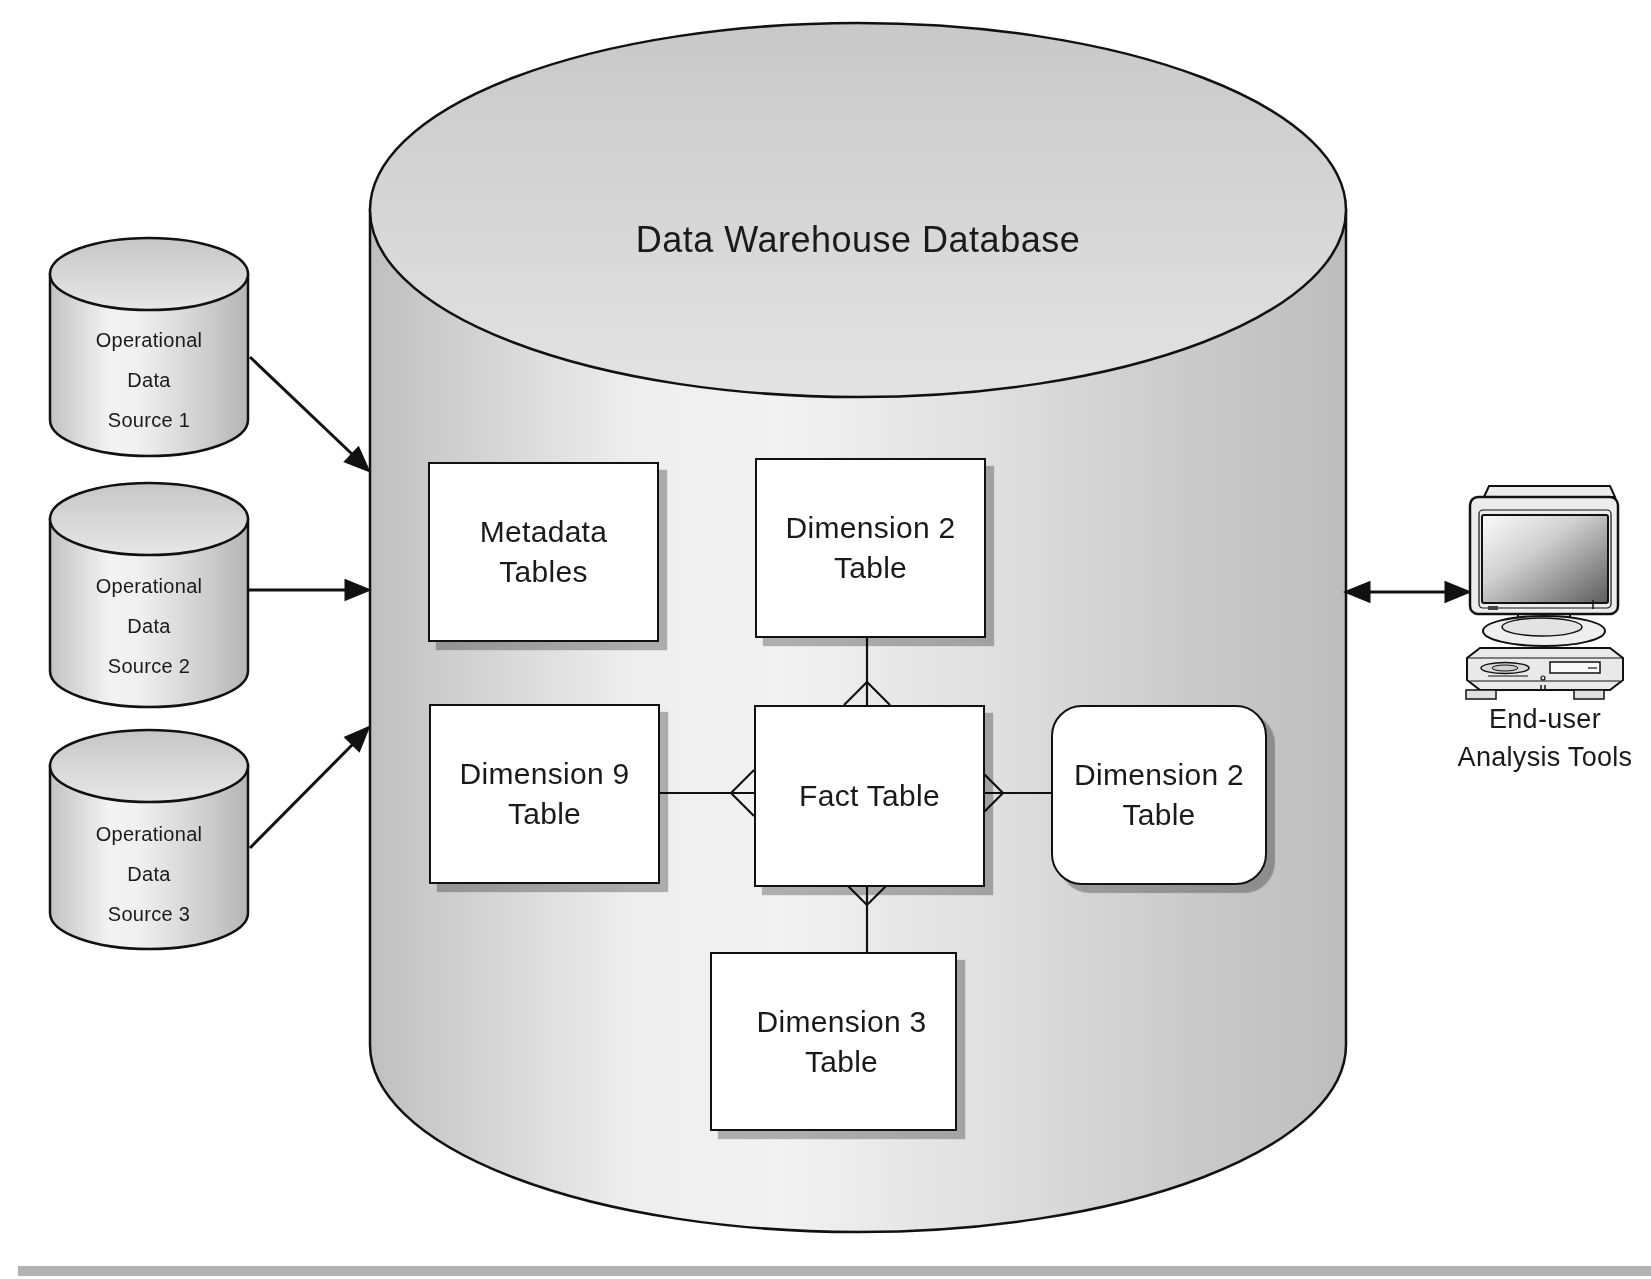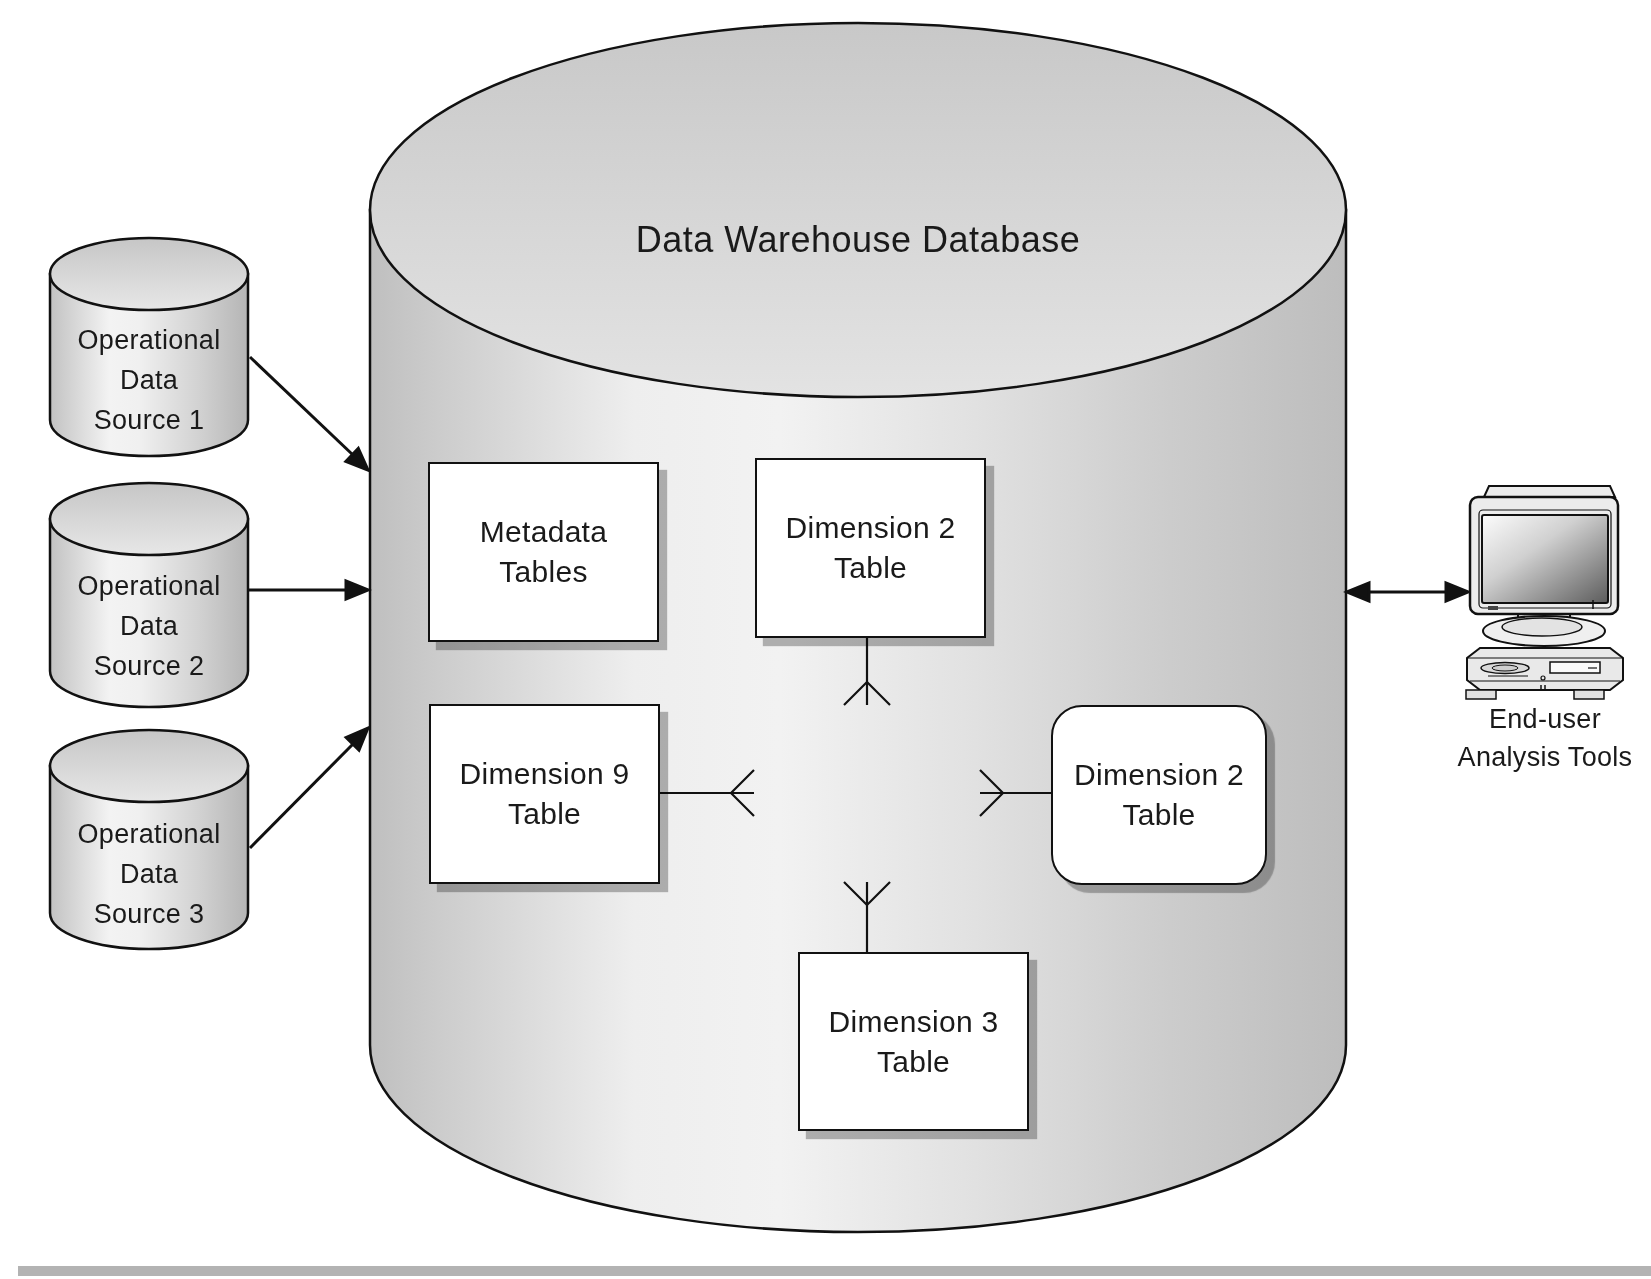--- a/index.html
+++ b/index.html
@@ -6,21 +6,21 @@
   body{font-family:"Liberation Sans", sans-serif;color:#1a1a1a;}
   #stage{position:relative;width:1651px;height:1279px;background:#ffffff;overflow:hidden;}
   #stage svg.canvas{position:absolute;left:0;top:0;}
   .overlay{position:absolute;display:flex;align-items:center;justify-content:center;
            text-align:center;white-space:pre-line;}
   .dbtitle{position:absolute;text-align:center;font-size:36px;letter-spacing:0.5px;margin-top:31px;}
   .wbox{position:absolute;background:#ffffff;border:2.5px solid #111;
         box-shadow:8px 8px 1px rgba(0,0,0,0.28);
         display:flex;align-items:center;justify-content:center;text-align:center;
         font-size:30px;line-height:40px;white-space:pre-line;letter-spacing:0.3px;}
-  .cyl-label{font-size:27px;line-height:40px;letter-spacing:0.3px;}
+  .cyl-label{font-size:20px;line-height:40px;letter-spacing:0.3px;}
   .enduser-label{font-size:27px;line-height:38px;letter-spacing:0.3px;}
 </style>
 </head>
 <body>
 
 <div id="stage">
 
   <svg class="canvas" width="1651" height="1279" viewBox="0 0 1651 1279">
     <defs>
       <linearGradient id="gBigBody" x1="0" y1="0" x2="1" y2="0">
@@ -143,21 +143,22 @@
   <div class="overlay cyl-label" style="left:50px;top:800px;width:198px;height:148px;">Operational
 Data
 Source 3</div>
 
   <div class="wbox" style="left:428px;top:462px;width:227px;height:176px;">Metadata
 Tables</div>
   <div class="wbox" style="left:755px;top:458px;width:227px;height:176px;">Dimension 2
 Table</div>
   <div class="wbox" style="left:429px;top:704px;width:227px;height:176px;">Dimension 9
 Table</div>
+  <div class="wbox" style="left:754px;top:705px;width:227px;height:178px;">Fact Table</div>
   <div class="wbox" style="left:1051px;top:705px;width:212px;height:176px;border-radius:31px;">Dimension 2
 Table</div>
-  <div class="wbox" style="left:798px;top:952px;width:227px;height:175px;">Dimension 3
+  <div class="wbox" style="left:710px;top:952px;width:227px;height:175px;padding-left:16px;">Dimension 3
 Table</div>
 
   <div class="overlay enduser-label" style="left:1410px;top:698px;width:270px;height:80px;">End-user
 Analysis Tools</div>
 
 </div>
 
 </body></html>

